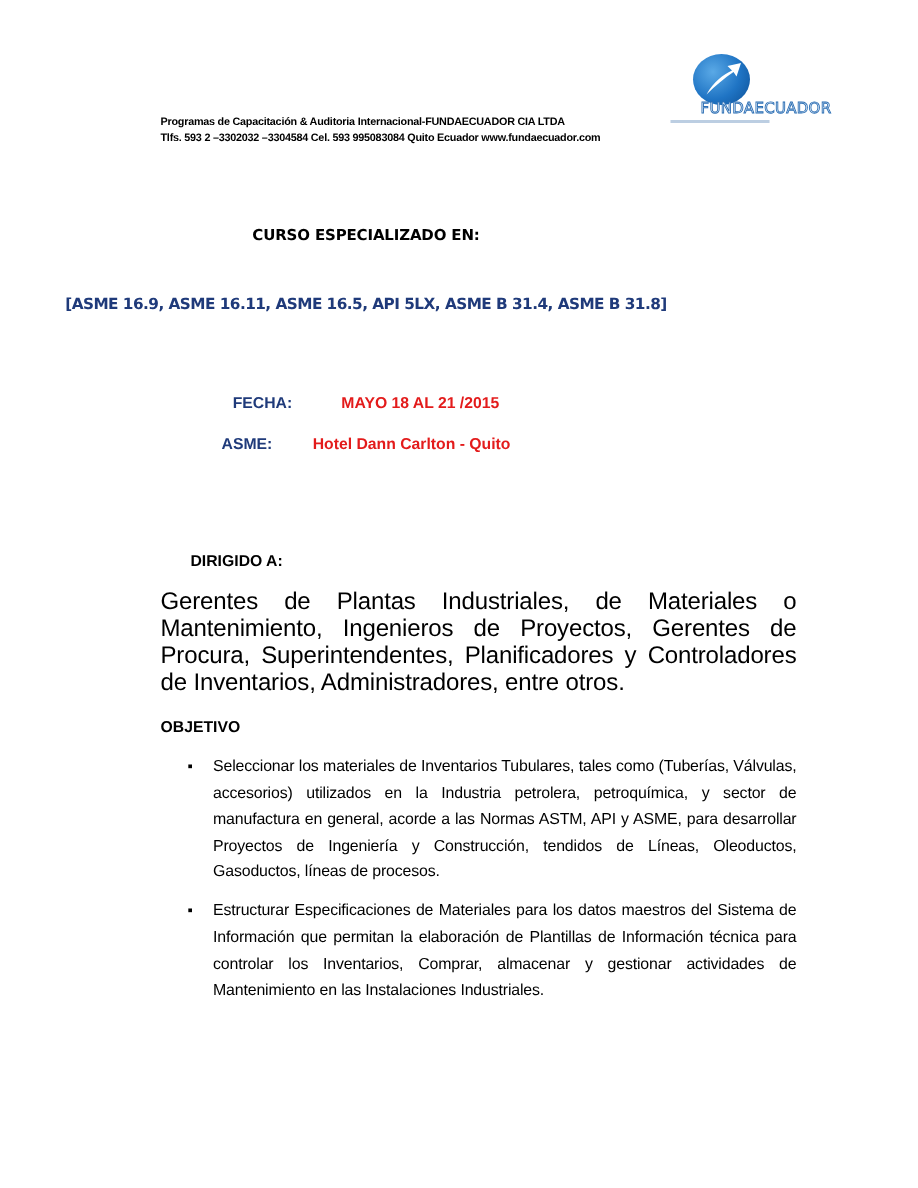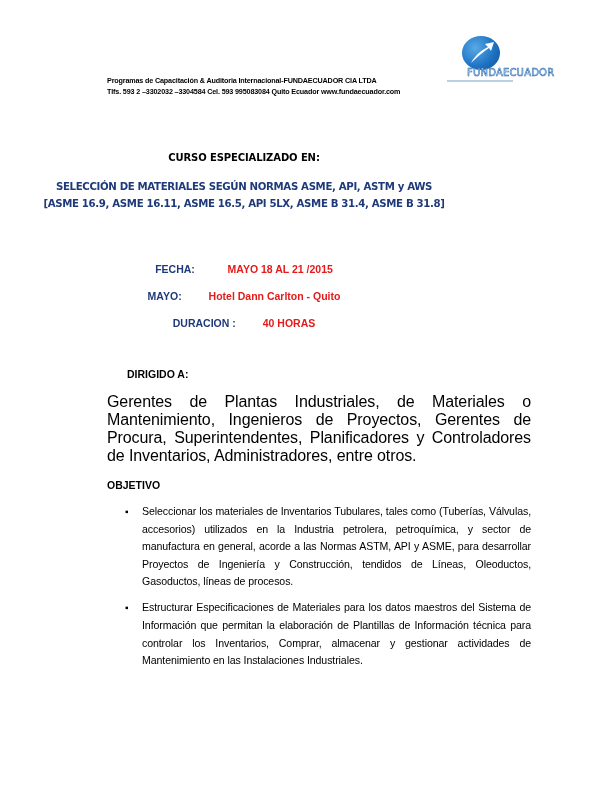--- a/index.html
+++ b/index.html
@@ -59,34 +59,29 @@
     <div class="logo-circle">
       <svg class="logo-arrow" viewBox="0 0 38 34">
         <path d="M9 27 C 14 18, 20 14, 26 11 L 23 8 L 32 6 L 29 15 L 27 12 C 21 16, 15 21, 9 27 Z" fill="#ffffff"></path>
       </svg>
     </div>
     <div class="logo-text">FUNDAECUADOR</div>
     <div class="logo-tag"></div>
   </div>
 
   <div class="center curso">CURSO ESPECIALIZADO EN:</div>
-  <div class="center title title1">SELECCIÓN DE MATERIALES SEGÚN NORMAS ASME, API, ASTM y AWS</div>
   <div class="center title title2">[ASME 16.9, ASME 16.11, ASME 16.5, API 5LX, ASME B 31.4, ASME B 31.8]</div>
 
   <div class="center info fecha">
     <span class="lbl">FECHA:</span>&nbsp;&nbsp;
     <span class="val">MAYO 18 AL 21 /2015</span>
   </div>
   <div class="center info lugar">
-    <span class="lbl">MAYO:</span>
+    <span class="lbl">ASME:</span>
     <span class="val">Hotel Dann Carlton - Quito</span>
-  </div>
-  <div class="center info duracion">
-    <span class="lbl">DURACION :</span>
-    <span class="val">40 HORAS</span>
   </div>
 
   <div class="h dirigido-h">DIRIGIDO A:</div>
   <div class="para dirigido-p">Gerentes de Plantas Industriales, de Materiales o Mantenimiento, Ingenieros de Proyectos, Gerentes de Procura, Superintendentes, Planificadores y Controladores de Inventarios, Administradores, entre otros.</div>
 
   <div class="h objetivo-h">OBJETIVO</div>
   <ul class="bullets">
     <li>
       <span class="dot">▪</span>
       <span>Seleccionar los materiales de Inventarios Tubulares, tales como (Tuberías, Válvulas, accesorios) utilizados  en la Industria petrolera, petroquímica, y sector de manufactura en general, acorde a las Normas ASTM, API y ASME, para desarrollar Proyectos de Ingeniería y Construcción, tendidos de Líneas, Oleoductos, Gasoductos, líneas de procesos.</span>

